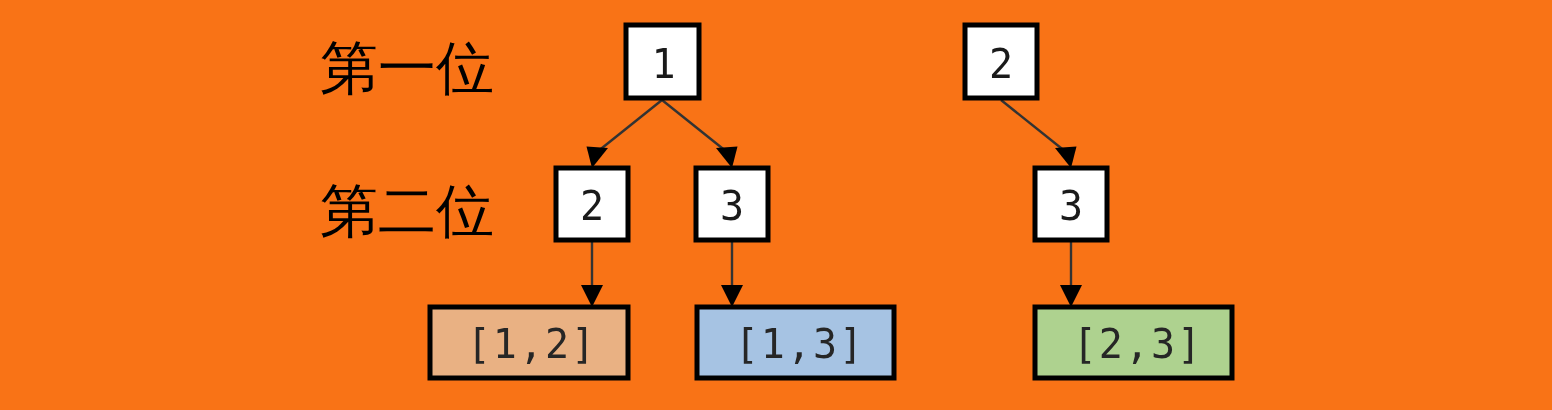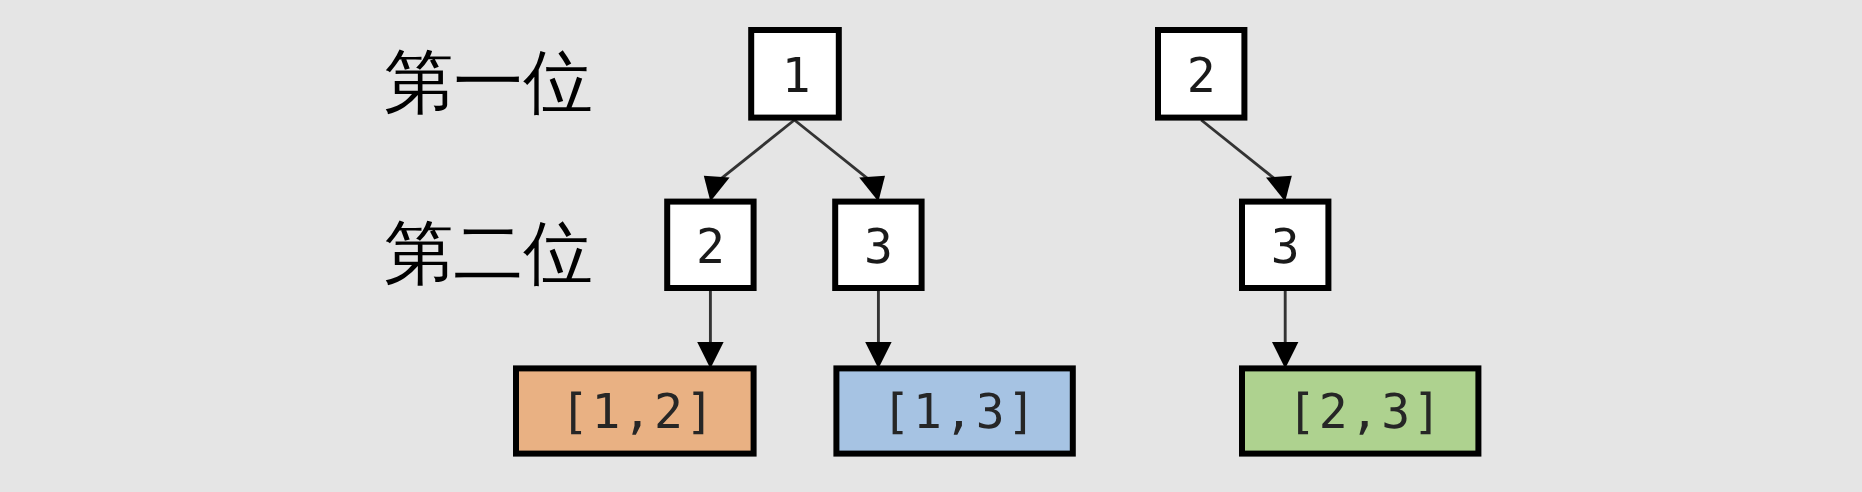--- a/index.html
+++ b/index.html
@@ -10,21 +10,21 @@
   body {
     width: 1552px;
     height: 410px;
     font-family: "Liberation Sans", sans-serif;
     overflow: hidden;
   }
   #diagram-root {
     position: relative;
     width: 1552px;
     height: 410px;
-    background: #e5e5e5;
+    background: #f97316;
   }
   svg.diagram-canvas {
     position: absolute;
     left: 0;
     top: 0;
     width: 1552px;
     height: 410px;
     display: block;
   }
   .row-label {

